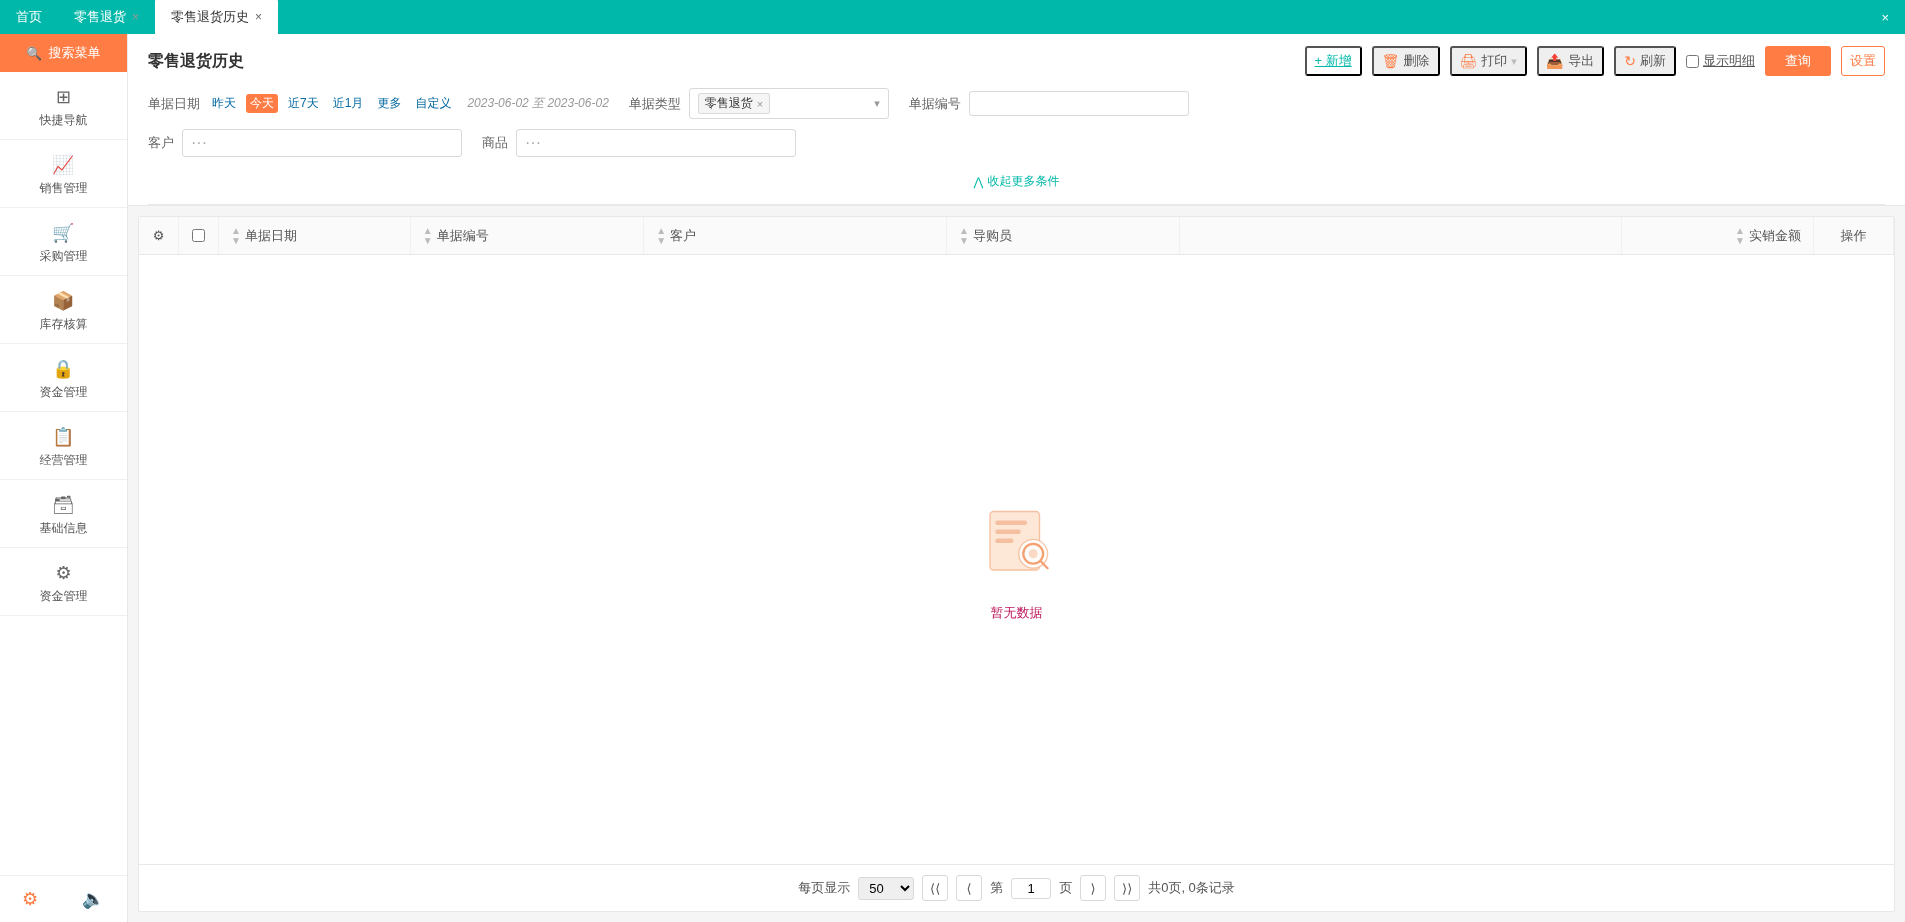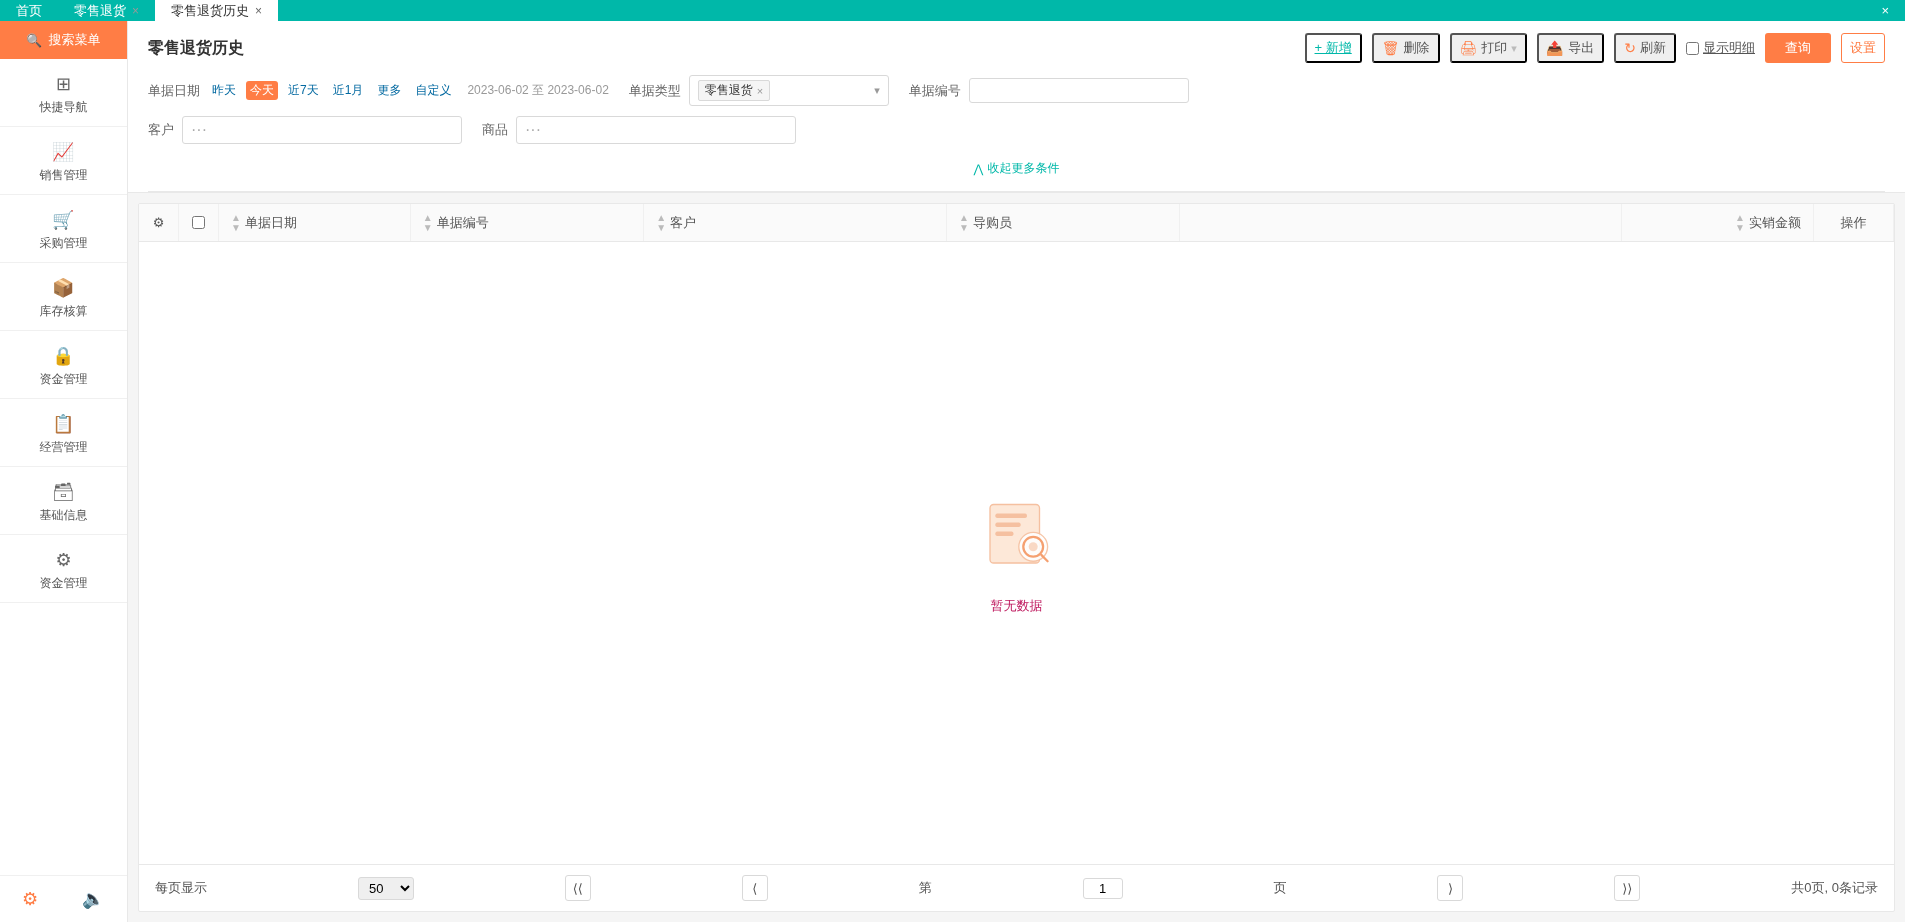--- a/index.html
+++ b/index.html
@@ -3,21 +3,21 @@
   <meta charset="utf-8">
   <style>
     * { box-sizing: border-box; margin: 0; padding: 0; }
     body { font-family: 'Microsoft YaHei', Arial, sans-serif; font-size: 13px; background: #f5f5f5; color: #333; height: 922px; overflow: hidden; display: flex; flex-direction: column; }
 
     
     .top-bar {
       background: #00b8a9;
       display: flex;
       align-items: center;
-      height: 21px;
+      height: 34px;
       flex-shrink: 0;
       padding-left: 0;
     }
     .tab-item {
       display: flex;
       align-items: center;
       padding: 0 16px;
       height: 38px;
       cursor: pointer;
       color: #fff;
@@ -210,20 +210,21 @@
     }
     .date-opt.active {
       background: #ff7d45;
       color: #fff;
       border-radius: 3px;
     }
     .date-range {
       font-size: 12px;
       color: #999;
       margin-left: 4px;
+      font-style: italic;
     }
     .filter-select {
       display: flex;
       align-items: center;
       border: 1px solid #d9d9d9;
       border-radius: 3px;
       padding: 4px 8px;
       min-width: 200px;
       background: #fff;
       cursor: pointer;
@@ -319,21 +320,21 @@
     }
     .empty-text {
       color: #be185d;
       font-size: 13px;
     }
 
     
     .pagination {
       display: flex;
       align-items: center;
-      justify-content: space-between;
+      justify-content: center;
       padding: 10px 16px;
       border-top: 1px solid #e8e8e8;
       gap: 8px;
       font-size: 13px;
       color: #555;
       flex-shrink: 0;
     }
     .pagination select {
       border: 1px solid #d9d9d9;
       border-radius: 3px;

